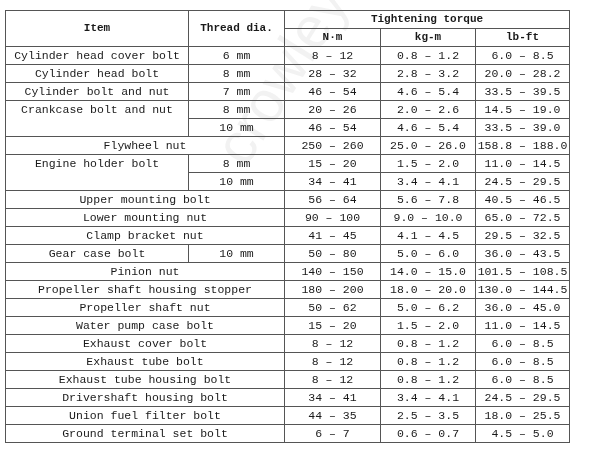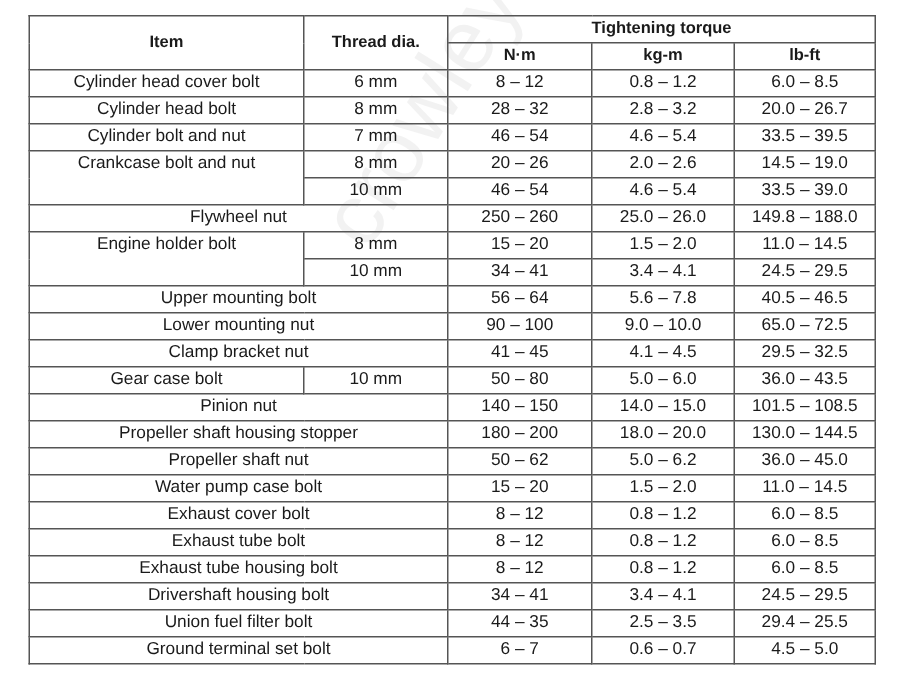--- a/index.html
+++ b/index.html
@@ -1,22 +1,23 @@
 <!DOCTYPE html>
 <html><head>
   <meta charset="utf-8">
   <style>
     html, body { margin: 0; padding: 0; background: #ffffff; }
     body { width: 600px; height: 450px; position: relative; overflow: hidden;
            font-family: "Liberation Sans", sans-serif; color: #1a1a1a; }
     table.torque {
-      position: absolute; left: 19px; top: 10px;
+      position: absolute; left: 5px; top: 10px;
       width: 564px; border-collapse: collapse;
       font-size: 11.5px; table-layout: fixed;
       border: 1.5px solid #333;
+      font-family: Liberation Mono, monospace;
     }
     table.torque td, table.torque th {
       border: 1px solid #555; padding: 0; height: 17px; line-height: 17px;
       white-space: nowrap; overflow: hidden;
     }
     table.torque th { font-weight: bold; font-size: 11px; text-align: center; }
     th.h-top { height: 20px; line-height: 20px; }
     th.h-sub { height: 14px; line-height: 14px; }
     td.item { text-align: center; padding-left: 14px; }
     td.dia { text-align: center; padding-left: 20px; }
@@ -58,21 +59,21 @@
       <td class="dia">6 mm</td>
       <td class="num">8 – 12</td>
       <td class="num">0.8 – 1.2</td>
       <td class="num">6.0 – 8.5</td>
     </tr>
     <tr>
       <td class="item">Cylinder head bolt</td>
       <td class="dia">8 mm</td>
       <td class="num">28 – 32</td>
       <td class="num">2.8 – 3.2</td>
-      <td class="num">20.0 – 26.7</td>
+      <td class="num">20.0 – 28.2</td>
     </tr>
     <tr>
       <td class="item">Cylinder bolt and nut</td>
       <td class="dia">7 mm</td>
       <td class="num">46 – 54</td>
       <td class="num">4.6 – 5.4</td>
       <td class="num">33.5 – 39.5</td>
     </tr>
 
     <tr>
@@ -86,21 +87,21 @@
       <td class="dia">10 mm</td>
       <td class="num">46 – 54</td>
       <td class="num">4.6 – 5.4</td>
       <td class="num">33.5 – 39.0</td>
     </tr>
 
     <tr>
       <td class="item" colspan="2">Flywheel nut</td>
       <td class="num">250 – 260</td>
       <td class="num">25.0 – 26.0</td>
-      <td class="num">149.8 – 188.0</td>
+      <td class="num">158.8 – 188.0</td>
     </tr>
 
     <tr>
       <td class="item span-top" rowspan="2">Engine holder bolt</td>
       <td class="dia">8 mm</td>
       <td class="num">15 – 20</td>
       <td class="num">1.5 – 2.0</td>
       <td class="num">11.0 – 14.5</td>
     </tr>
     <tr>
@@ -179,21 +180,21 @@
     <tr>
       <td class="item" colspan="2">Drivershaft housing bolt</td>
       <td class="num">34 – 41</td>
       <td class="num">3.4 – 4.1</td>
       <td class="num">24.5 – 29.5</td>
     </tr>
     <tr>
       <td class="item" colspan="2">Union fuel filter bolt</td>
       <td class="num">44 – 35</td>
       <td class="num">2.5 – 3.5</td>
-      <td class="num">29.4 – 25.5</td>
+      <td class="num">18.0 – 25.5</td>
     </tr>
     <tr>
       <td class="item" colspan="2">Ground terminal set bolt</td>
       <td class="num">6 – 7</td>
       <td class="num">0.6 – 0.7</td>
       <td class="num">4.5 – 5.0</td>
     </tr>
   </tbody>
 </table>
 

